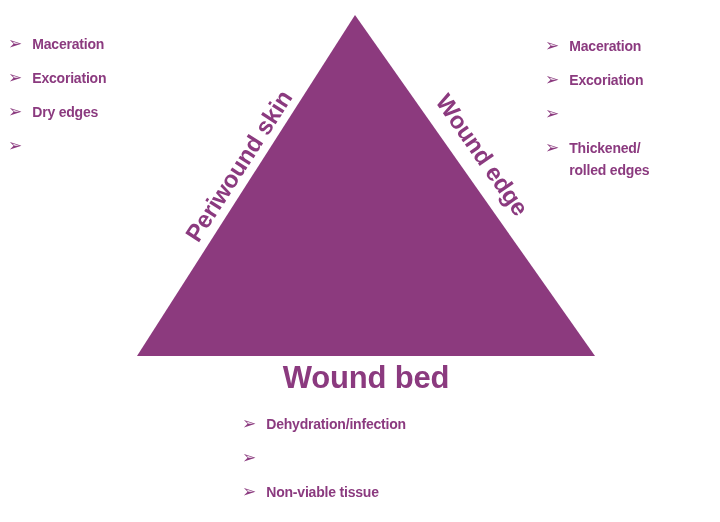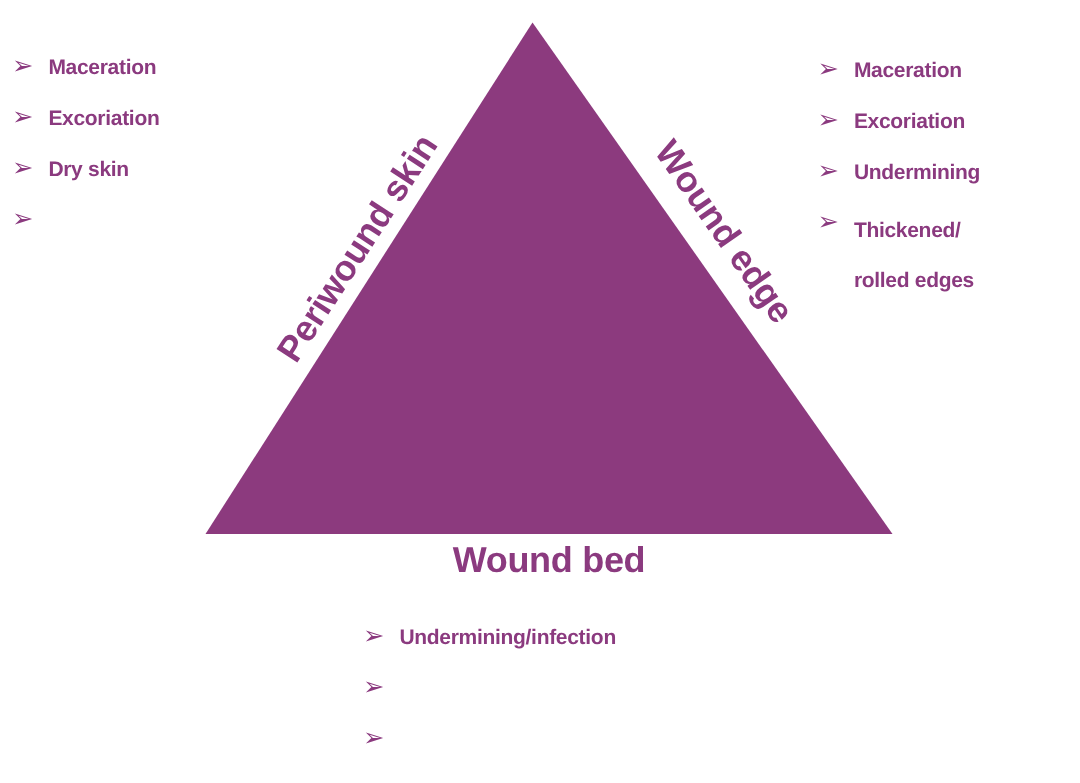--- a/index.html
+++ b/index.html
@@ -61,30 +61,30 @@
   .edge-label.right {
     left: 482px;
     top: 155px;
     transform: translate(-50%, -50%) rotate(55deg);
   }
   .base-label {
     position: absolute;
     left: 366px;
     top: 360px;
     transform: translateX(-50%);
-    font-size: 24px;
+    font-size: 31px;
     font-weight: 700;
     letter-spacing: -0.2px;
     white-space: nowrap;
   }
   .list-periwound { left: 8px;  top: 33px;  }
   .list-woundedge { left: 545px; top: 35px; }
   .list-woundbed  { left: 242px; top: 413px; }
   .list-woundedge .li { margin-bottom: 12px; }
-  .li.multiline .txt { line-height: 33px; }
+  .li.multiline .txt { line-height: 22px; }
 </style>
 </head>
 <body>
 
 <div class="canvas">
 
   <svg class="triangle-svg" viewBox="0 0 720 522" xmlns="http://www.w3.org/2000/svg" aria-hidden="true">
     <polygon points="355,15 595,356 137,356" fill="#8C3A7E"></polygon>
   </svg>
 
@@ -98,53 +98,53 @@
     <div class="li">
       <span class="bullet">➢</span>
       <span class="txt">Maceration</span>
     </div>
     <div class="li">
       <span class="bullet">➢</span>
       <span class="txt">Excoriation</span>
     </div>
     <div class="li">
       <span class="bullet">➢</span>
-      <span class="txt">Dry skin</span>
+      <span class="txt">Dry edges</span>
     </div>
     <div class="li">
       <span class="bullet">➢</span>
     </div>
   </div>
 
   <div class="bullet-list list-woundedge">
     <div class="li">
       <span class="bullet">➢</span>
       <span class="txt">Maceration</span>
     </div>
     <div class="li">
       <span class="bullet">➢</span>
       <span class="txt">Excoriation</span>
     </div>
     <div class="li">
       <span class="bullet">➢</span>
-      <span class="txt">Undermining</span>
     </div>
     <div class="li multiline">
       <span class="bullet">➢</span>
       <span class="txt">Thickened/
 rolled edges</span>
     </div>
   </div>
 
   <div class="bullet-list list-woundbed">
     <div class="li">
       <span class="bullet">➢</span>
-      <span class="txt">Undermining/infection</span>
+      <span class="txt">Dehydration/infection</span>
     </div>
     <div class="li">
       <span class="bullet">➢</span>
     </div>
     <div class="li">
       <span class="bullet">➢</span>
+      <span class="txt">Non-viable tissue</span>
     </div>
   </div>
 
 </div>
 
 </body></html>

